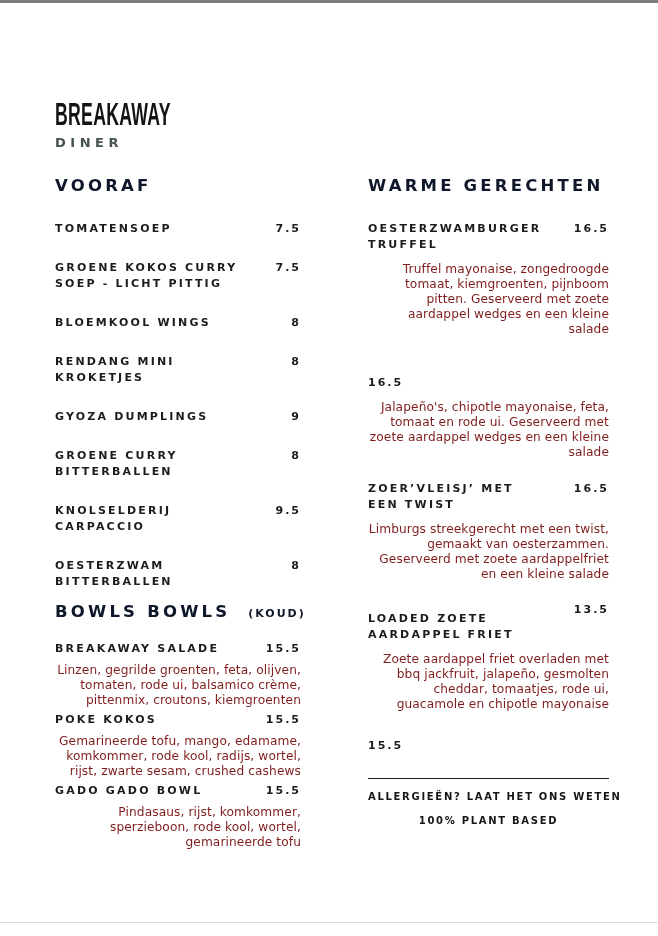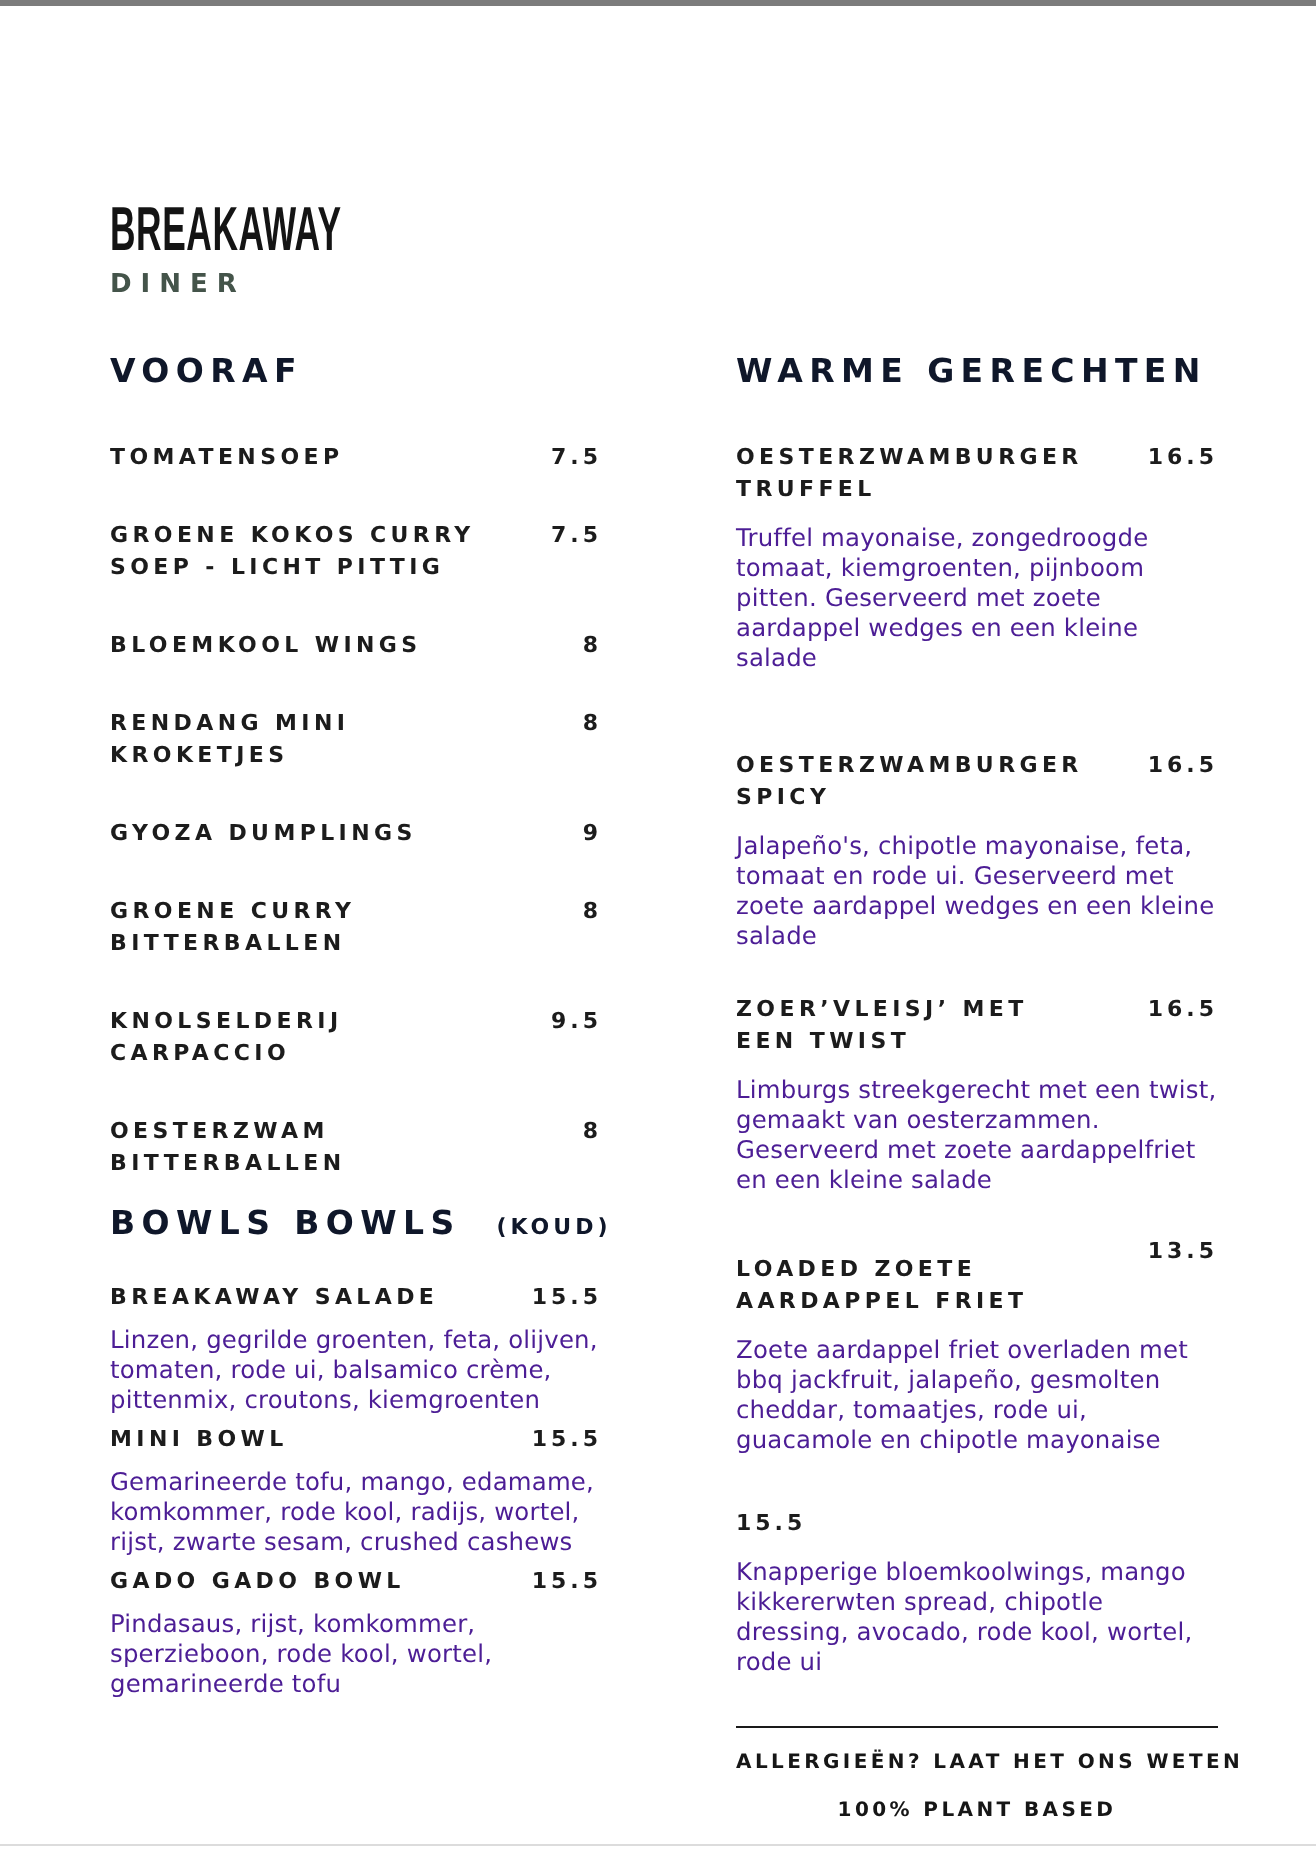--- a/index.html
+++ b/index.html
@@ -44,21 +44,21 @@
     font-size:11px; font-weight:700; letter-spacing:2.2px;
     line-height:16px; color:#1c1c1c; max-width:192px;
   }
   .col-right .item-name { max-width:176px; }
   .item-price {
     font-size:11px; font-weight:700; letter-spacing:2px;
     line-height:16px; color:#1c1c1c; white-space:nowrap;
   }
   .item-desc {
     margin-top:6px; font-size:12.2px; line-height:15px;
-    color:#4c1d95; letter-spacing:0.1px;
+    color:#7f1d1d; letter-spacing:0.1px;text-align:right;
   }
   .col-right .item-desc { margin-top:9px; }
 
   .sec-vooraf .item { margin-bottom:23px; }
   .sec-vooraf .item:last-child { margin-bottom:0; }
   .sec-salade .item + .item { margin-top:4px; }
 
   .sec-warme .m38 { margin-top:38px; }
   .sec-warme .m21 { margin-top:21px; }
   .sec-warme .m29 { margin-top:29px; }
@@ -139,21 +139,21 @@
 
     <div class="item">
       <div class="item-head">
         <span class="item-name">BREAKAWAY SALADE</span>
         <span class="item-price">15.5</span>
       </div>
       <p class="item-desc">Linzen, gegrilde groenten, feta, olijven, tomaten, rode ui, balsamico crème, pittenmix, croutons, kiemgroenten</p>
     </div>
     <div class="item">
       <div class="item-head">
-        <span class="item-name">MINI BOWL</span>
+        <span class="item-name">POKE KOKOS</span>
         <span class="item-price">15.5</span>
       </div>
       <p class="item-desc">Gemarineerde tofu, mango, edamame, komkommer, rode kool, radijs, wortel, rijst, zwarte sesam, crushed cashews</p>
     </div>
     <div class="item">
       <div class="item-head">
         <span class="item-name">GADO GADO BOWL</span>
         <span class="item-price">15.5</span>
       </div>
       <p class="item-desc">Pindasaus, rijst, komkommer, sperzieboon, rode kool, wortel, gemarineerde tofu</p>
@@ -169,21 +169,20 @@
 
     <div class="item">
       <div class="item-head">
         <span class="item-name">OESTERZWAMBURGER TRUFFEL</span>
         <span class="item-price">16.5</span>
       </div>
       <p class="item-desc">Truffel mayonaise, zongedroogde tomaat, kiemgroenten, pijnboom pitten. Geserveerd met zoete aardappel wedges en een kleine salade</p>
     </div>
     <div class="item m38">
       <div class="item-head">
-        <span class="item-name">OESTERZWAMBURGER SPICY</span>
         <span class="item-price">16.5</span>
       </div>
       <p class="item-desc">Jalapeño's, chipotle mayonaise, feta, tomaat en rode ui. Geserveerd met zoete aardappel wedges en een kleine salade</p>
     </div>
     <div class="item m21">
       <div class="item-head">
         <span class="item-name">ZOER’VLEISJ’ MET EEN TWIST</span>
         <span class="item-price">16.5</span>
       </div>
       <p class="item-desc">Limburgs streekgerecht met een twist, gemaakt van oesterzammen. Geserveerd met zoete aardappelfriet en een kleine salade</p>
@@ -192,21 +191,20 @@
       <div class="item-head">
         <span class="item-name">LOADED ZOETE AARDAPPEL FRIET</span>
         <span class="item-price">13.5</span>
       </div>
       <p class="item-desc">Zoete aardappel friet overladen met bbq jackfruit, jalapeño, gesmolten cheddar, tomaatjes, rode ui, guacamole en chipotle mayonaise</p>
     </div>
     <div class="item m26">
       <div class="item-head">
         <span class="item-price">15.5</span>
       </div>
-      <p class="item-desc">Knapperige bloemkoolwings, mango kikkererwten spread, chipotle dressing, avocado, rode kool, wortel, rode ui</p>
     </div>
 
     <div class="divider"></div>
     <div class="footnote">ALLERGIEËN? LAAT HET ONS WETEN</div>
     <div class="footnote">100% PLANT BASED</div>
   </section>
 
 </div>
 
 <div class="bottom-line"></div>

